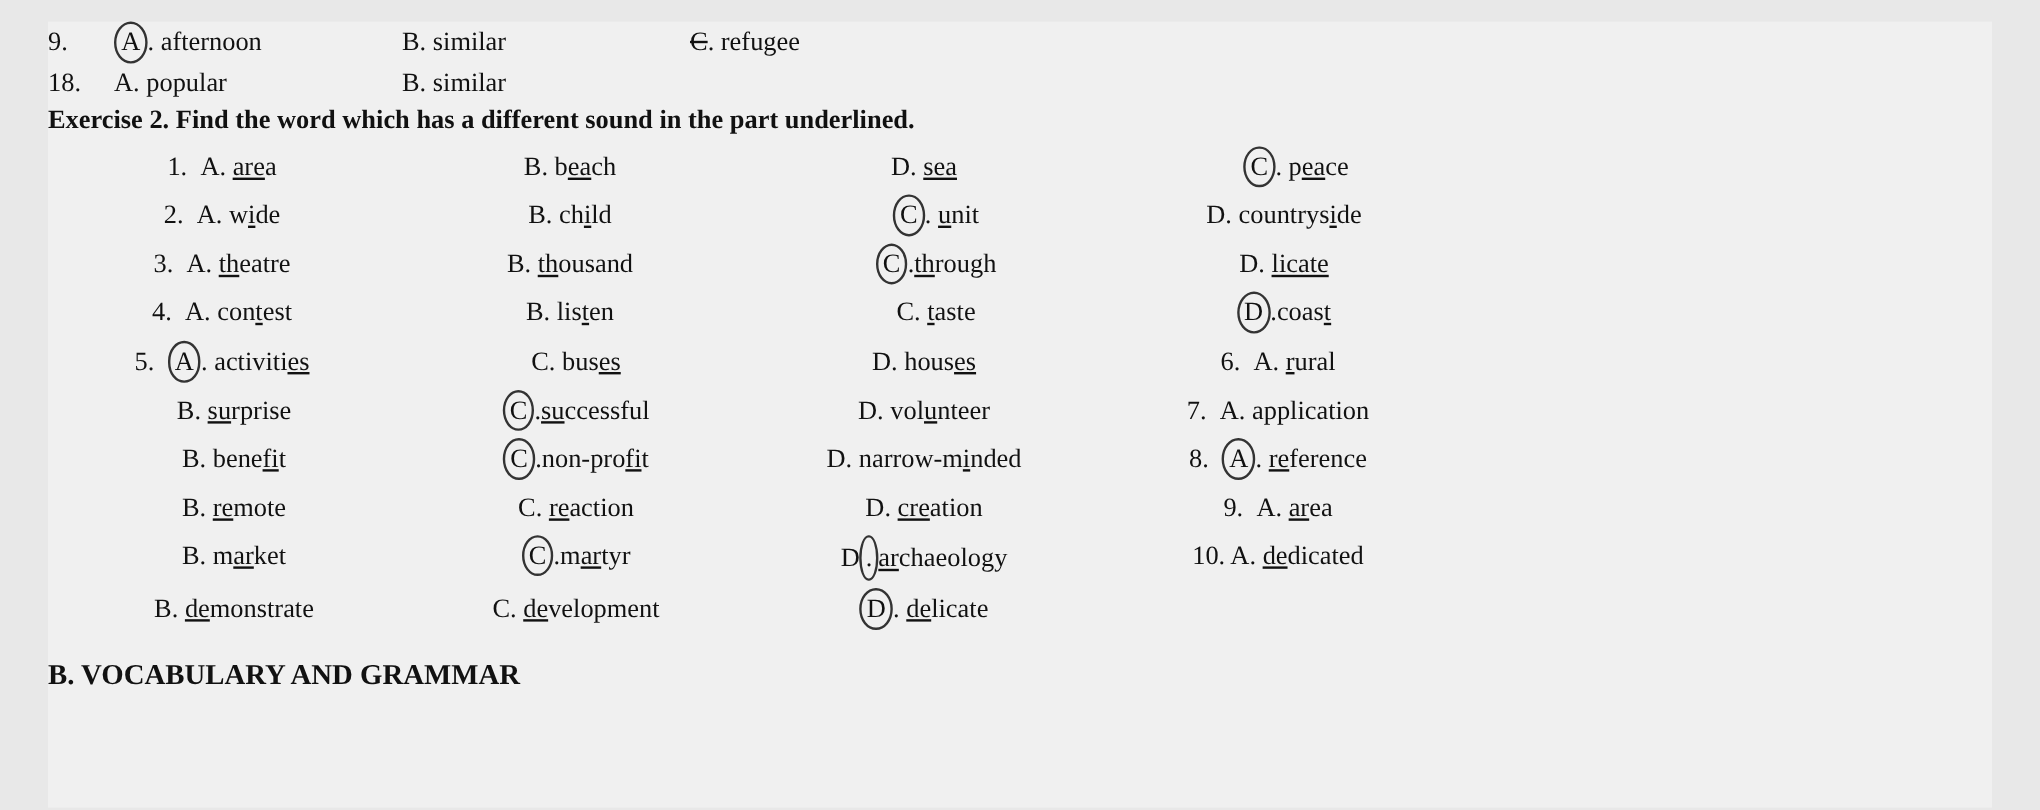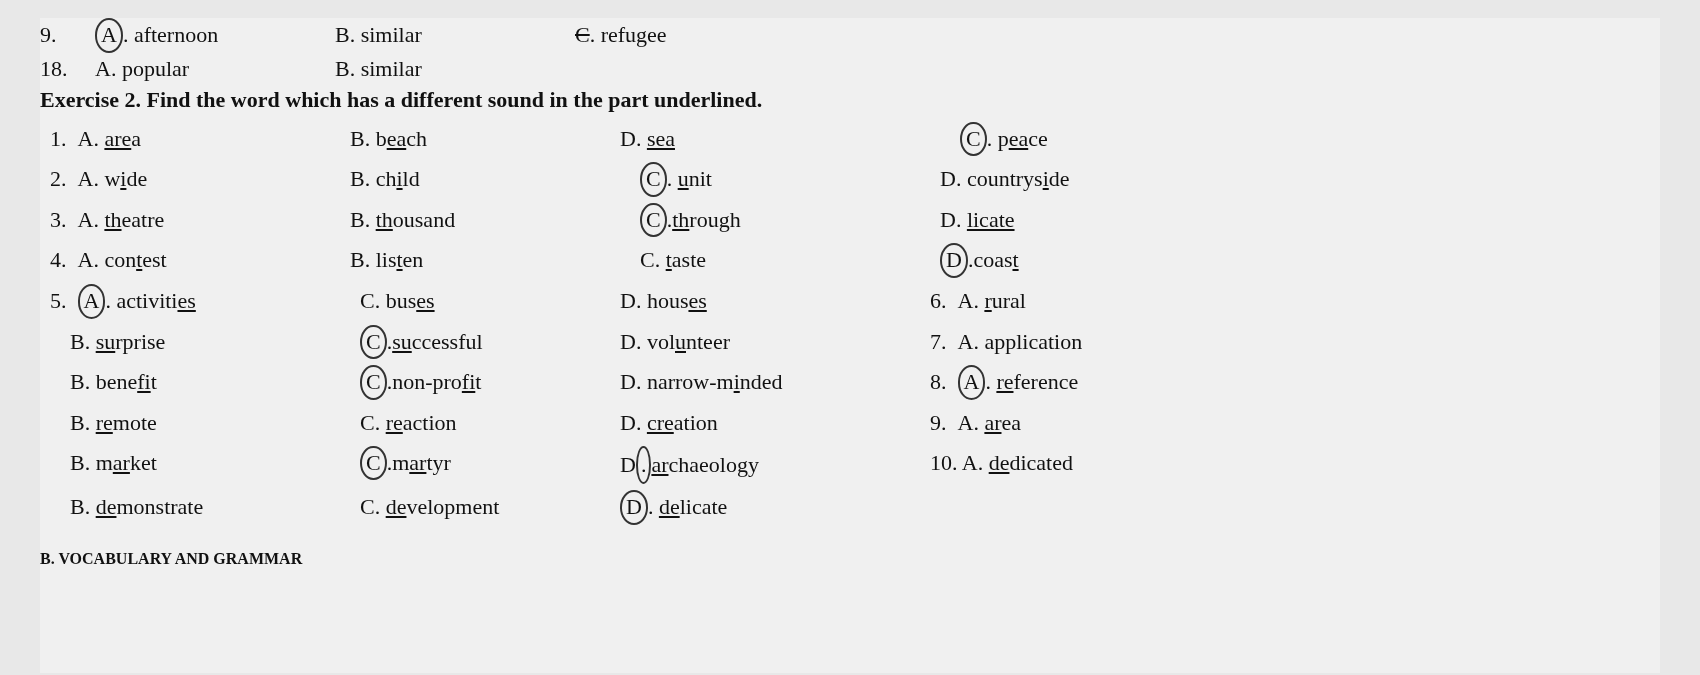--- a/index.html
+++ b/index.html
@@ -23,20 +23,21 @@
       font-weight: bold;
       font-size: 22px;
       margin-bottom: 8px;
       display: inline;
     }
     .grid {
       display: grid;
       grid-template-columns: 280px 280px 320px 280px;
       gap: 0;
       margin-top: 6px;
+      text-align: center;
     }
     .cell {
       padding: 3px 0 3px 0;
       line-height: 1.55;
     }
     .cell-a { padding-left: 10px; }
     .cell-b { padding-left: 30px; }
     .cell-c { padding-left: 40px; }
     .cell-d { padding-left: 20px; }
 
@@ -44,21 +45,21 @@
     .circled {
       display: inline-block;
       border: 2px solid #333;
       border-radius: 50%;
       padding: 1px 4px;
       line-height: 1.3;
     }
 
     .vocab-title {
       font-weight: bold;
-      font-size: 16px;
+      font-size: 24px;
       margin-top: 18px;
     }
 
     
     .pre-rows {
       display: flex;
       flex-direction: column;
       margin-bottom: 2px;
     }
     .pre-row {

